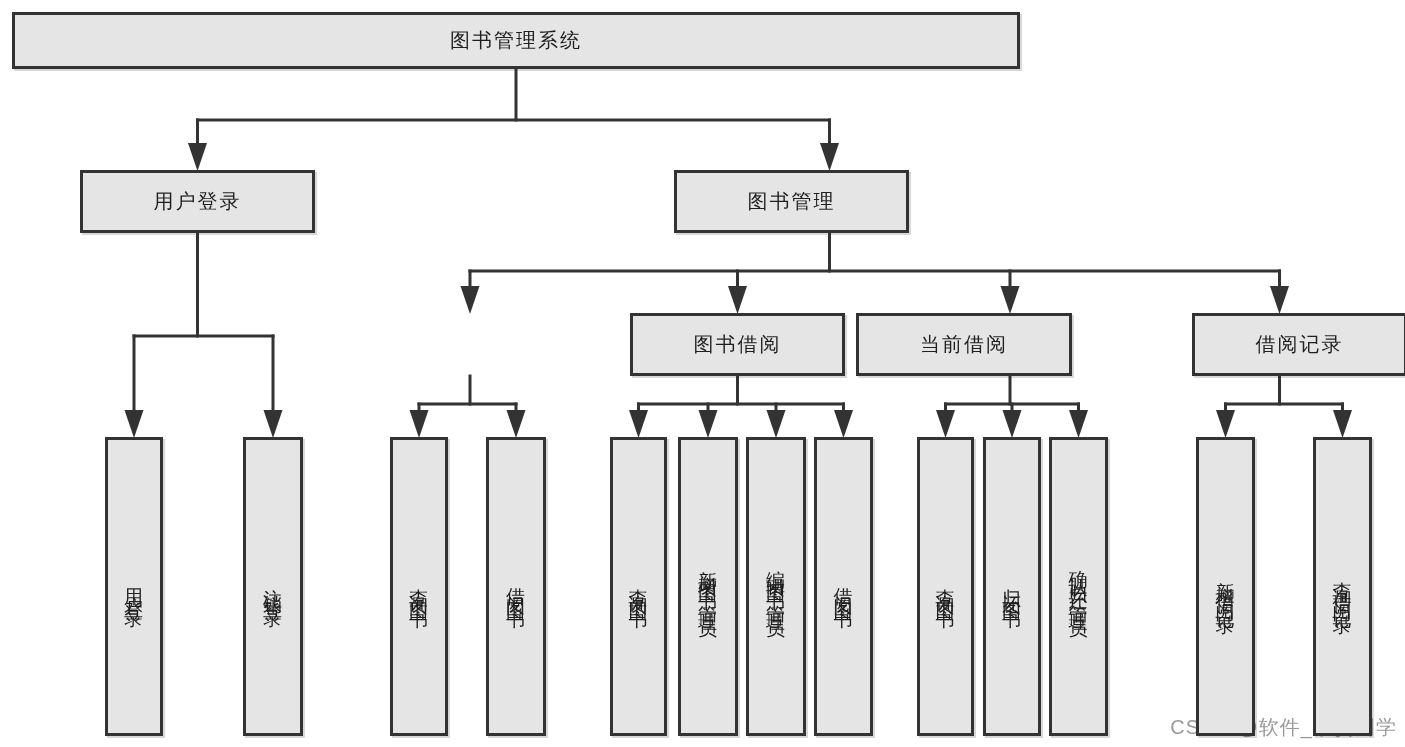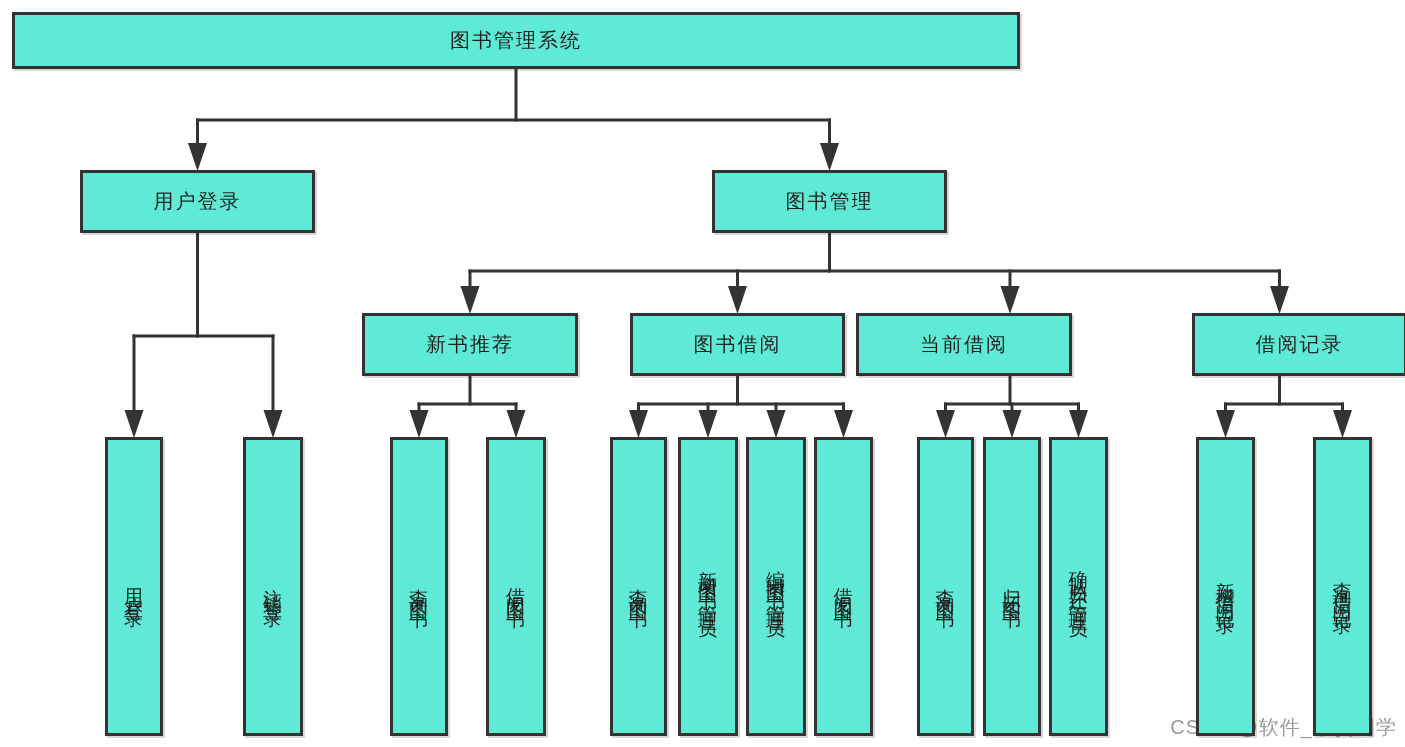--- a/index.html
+++ b/index.html
@@ -2,21 +2,21 @@
 <html><head>
 <meta charset="utf-8">
 <style>
   html,body{margin:0;padding:0;background:#ffffff;}
   #canvas{
     position:relative;width:1405px;height:747px;background:#ffffff;overflow:hidden;
     font-family:"Liberation Sans","DejaVu Sans",sans-serif;
   }
   #connectors{position:absolute;left:0;top:0;width:1405px;height:747px;}
   .node{
-    position:absolute;box-sizing:border-box;border:3px solid #333333;background:#5eead4;
+    position:absolute;box-sizing:border-box;border:3px solid #333333;background:#e5e5e5;
     display:flex;align-items:center;justify-content:center;color:#1f1f1f;
     box-shadow:2px 2px 0 rgba(40,40,40,0.18);
   }
   .node.h .lbl{font-size:20px;letter-spacing:2px;white-space:nowrap;}
   .node.v .lbl{
     writing-mode:vertical-rl;text-orientation:mixed;
     font-size:19px;letter-spacing:7px;line-height:1;
   }
   #watermark{
     position:absolute;right:8px;bottom:6px;font-size:20px;color:#9a9a9a;
@@ -88,25 +88,22 @@
     </div>
     <div class="node h" style="left: 80px; top: 170px; width: 235px; height: 63px;">
       <span class="lbl">用户登录</span>
     </div>
     <div class="node v" style="left: 105px; top: 437px; width: 58px; height: 299px;">
       <span class="lbl">用户登录</span>
     </div>
     <div class="node v" style="left: 243px; top: 437px; width: 60px; height: 299px;">
       <span class="lbl">注销登录</span>
     </div>
-    <div class="node h" style="left: 712px; top: 170px; width: 235px; height: 63px;">
+    <div class="node h" style="left: 674px; top: 170px; width: 235px; height: 63px;">
       <span class="lbl">图书管理</span>
-    </div>
-    <div class="node h" style="left: 362px; top: 313px; width: 216px; height: 63px;">
-      <span class="lbl">新书推荐</span>
     </div>
     <div class="node v" style="left: 390px; top: 437px; width: 58px; height: 299px;">
       <span class="lbl">查询图书</span>
     </div>
     <div class="node v" style="left: 486px; top: 437px; width: 60px; height: 299px;">
       <span class="lbl">借阅图书</span>
     </div>
     <div class="node h" style="left: 630px; top: 313px; width: 215px; height: 63px;">
       <span class="lbl">图书借阅</span>
     </div>

